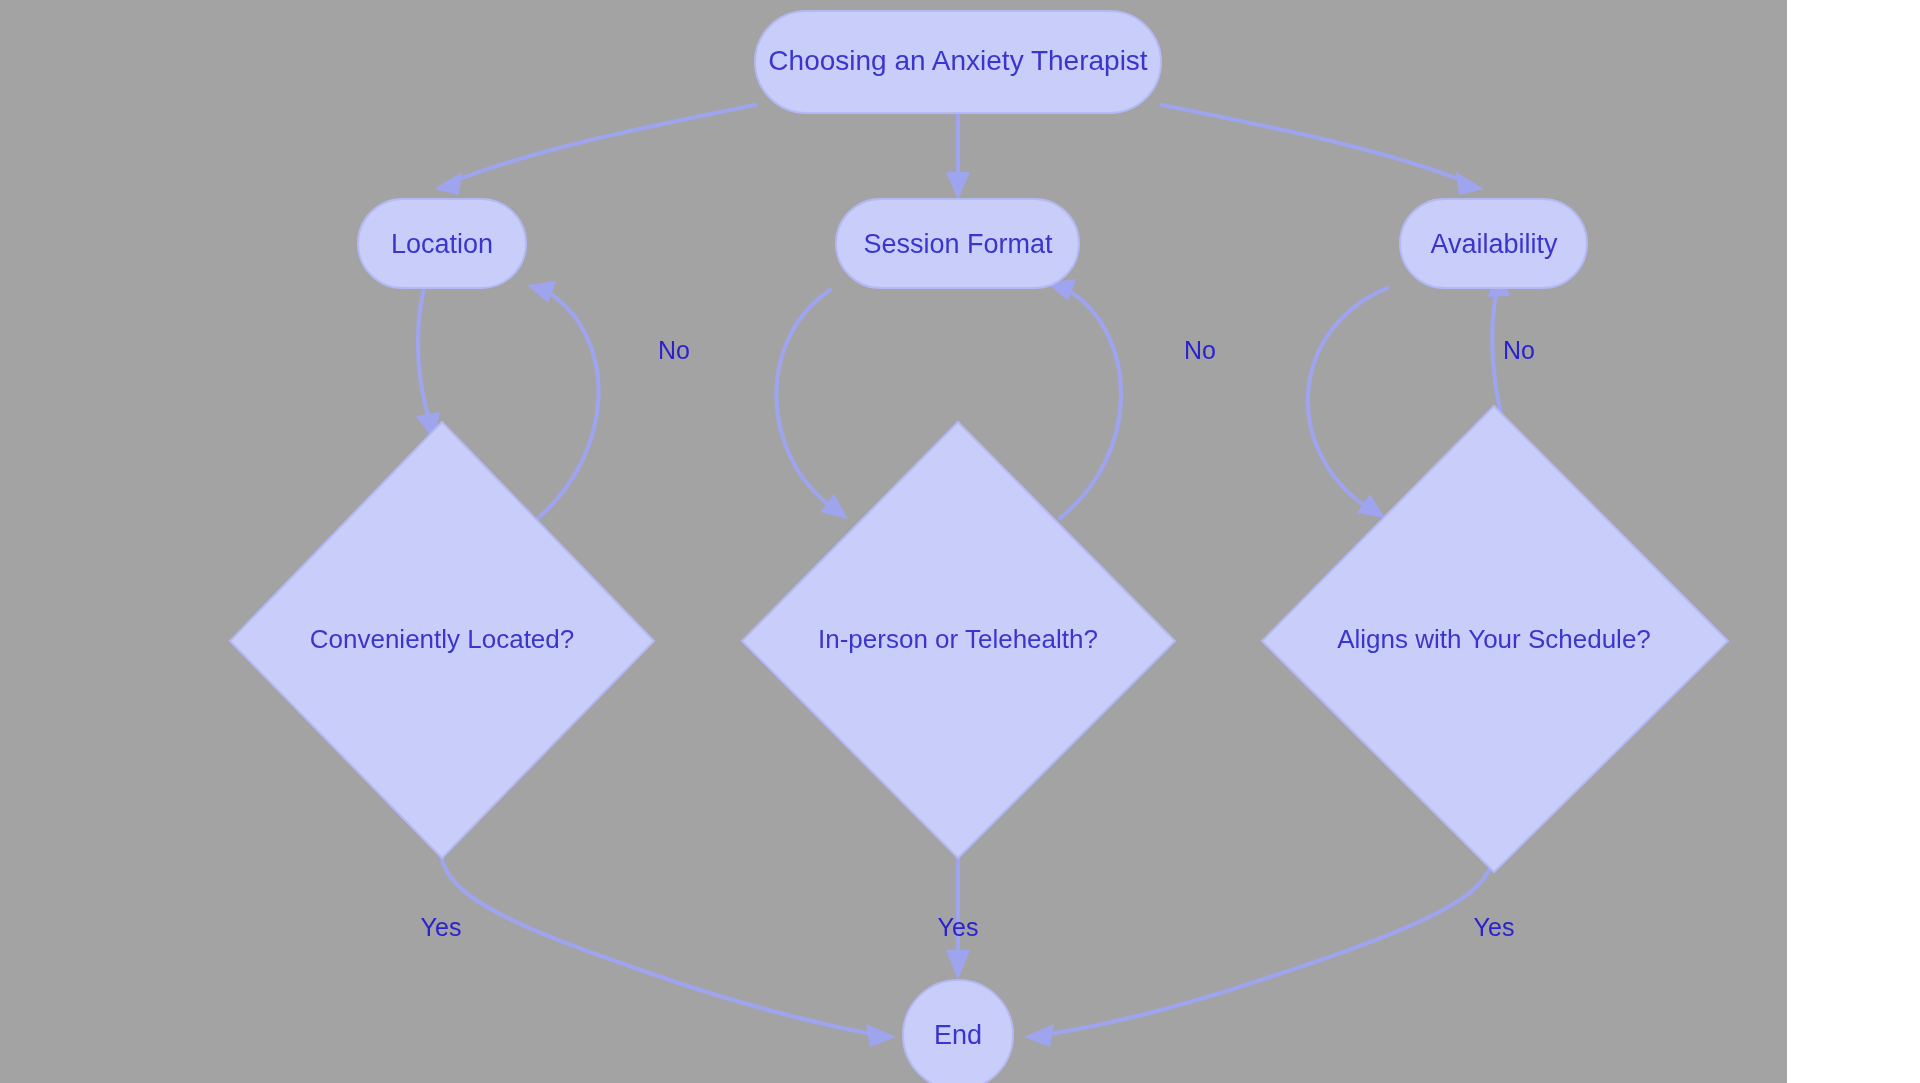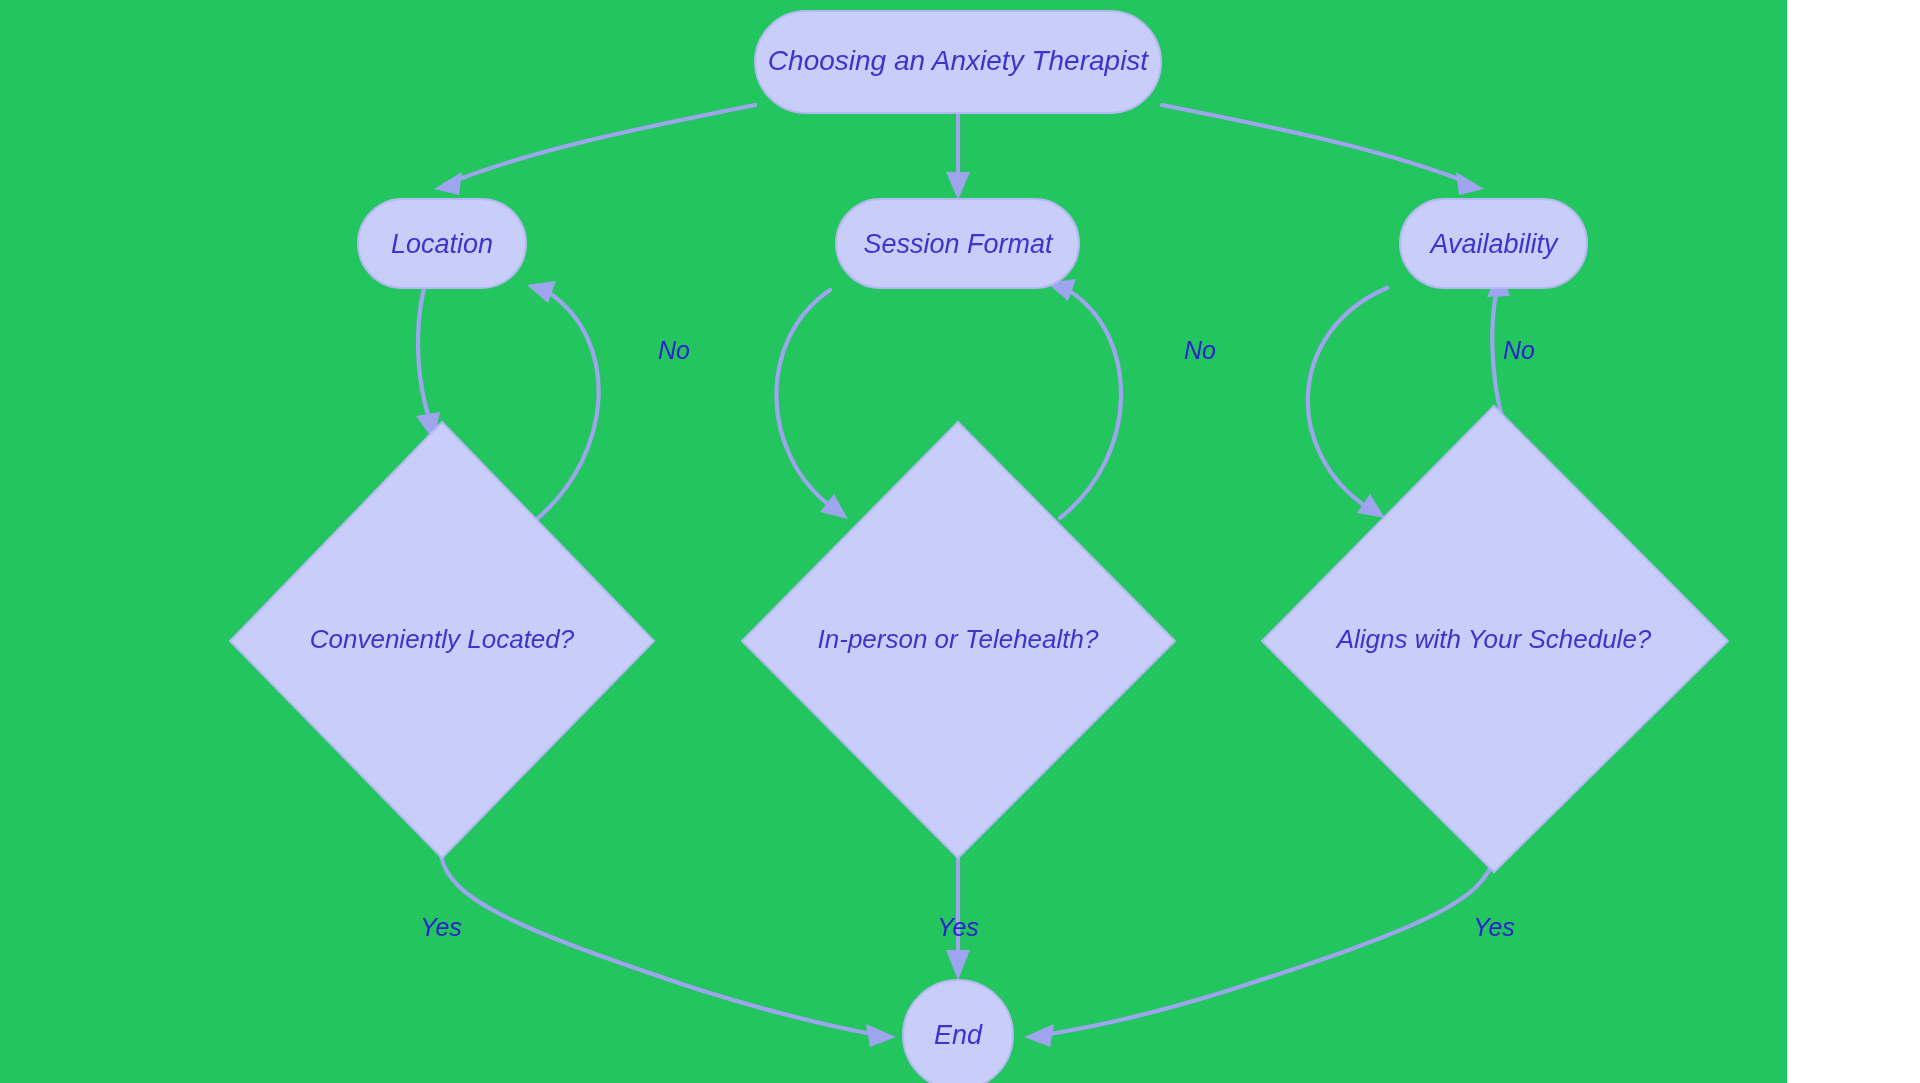--- a/index.html
+++ b/index.html
@@ -11,22 +11,21 @@
   body {
     width: 1920px;
     height: 1083px;
     overflow: hidden;
     font-family: "Liberation Sans", "DejaVu Sans", sans-serif;
   }
   #flow-canvas {
     position: relative;
     width: 1787px;
     height: 1083px;
-    background: #22c55e;
-    font-style: italic;
+    background: #a3a3a3;
   }
   svg#flow-svg {
     position: absolute;
     top: 0;
     left: 0;
     width: 1920px;
     height: 1083px;
     display: block;
   }
   .edge-path {

